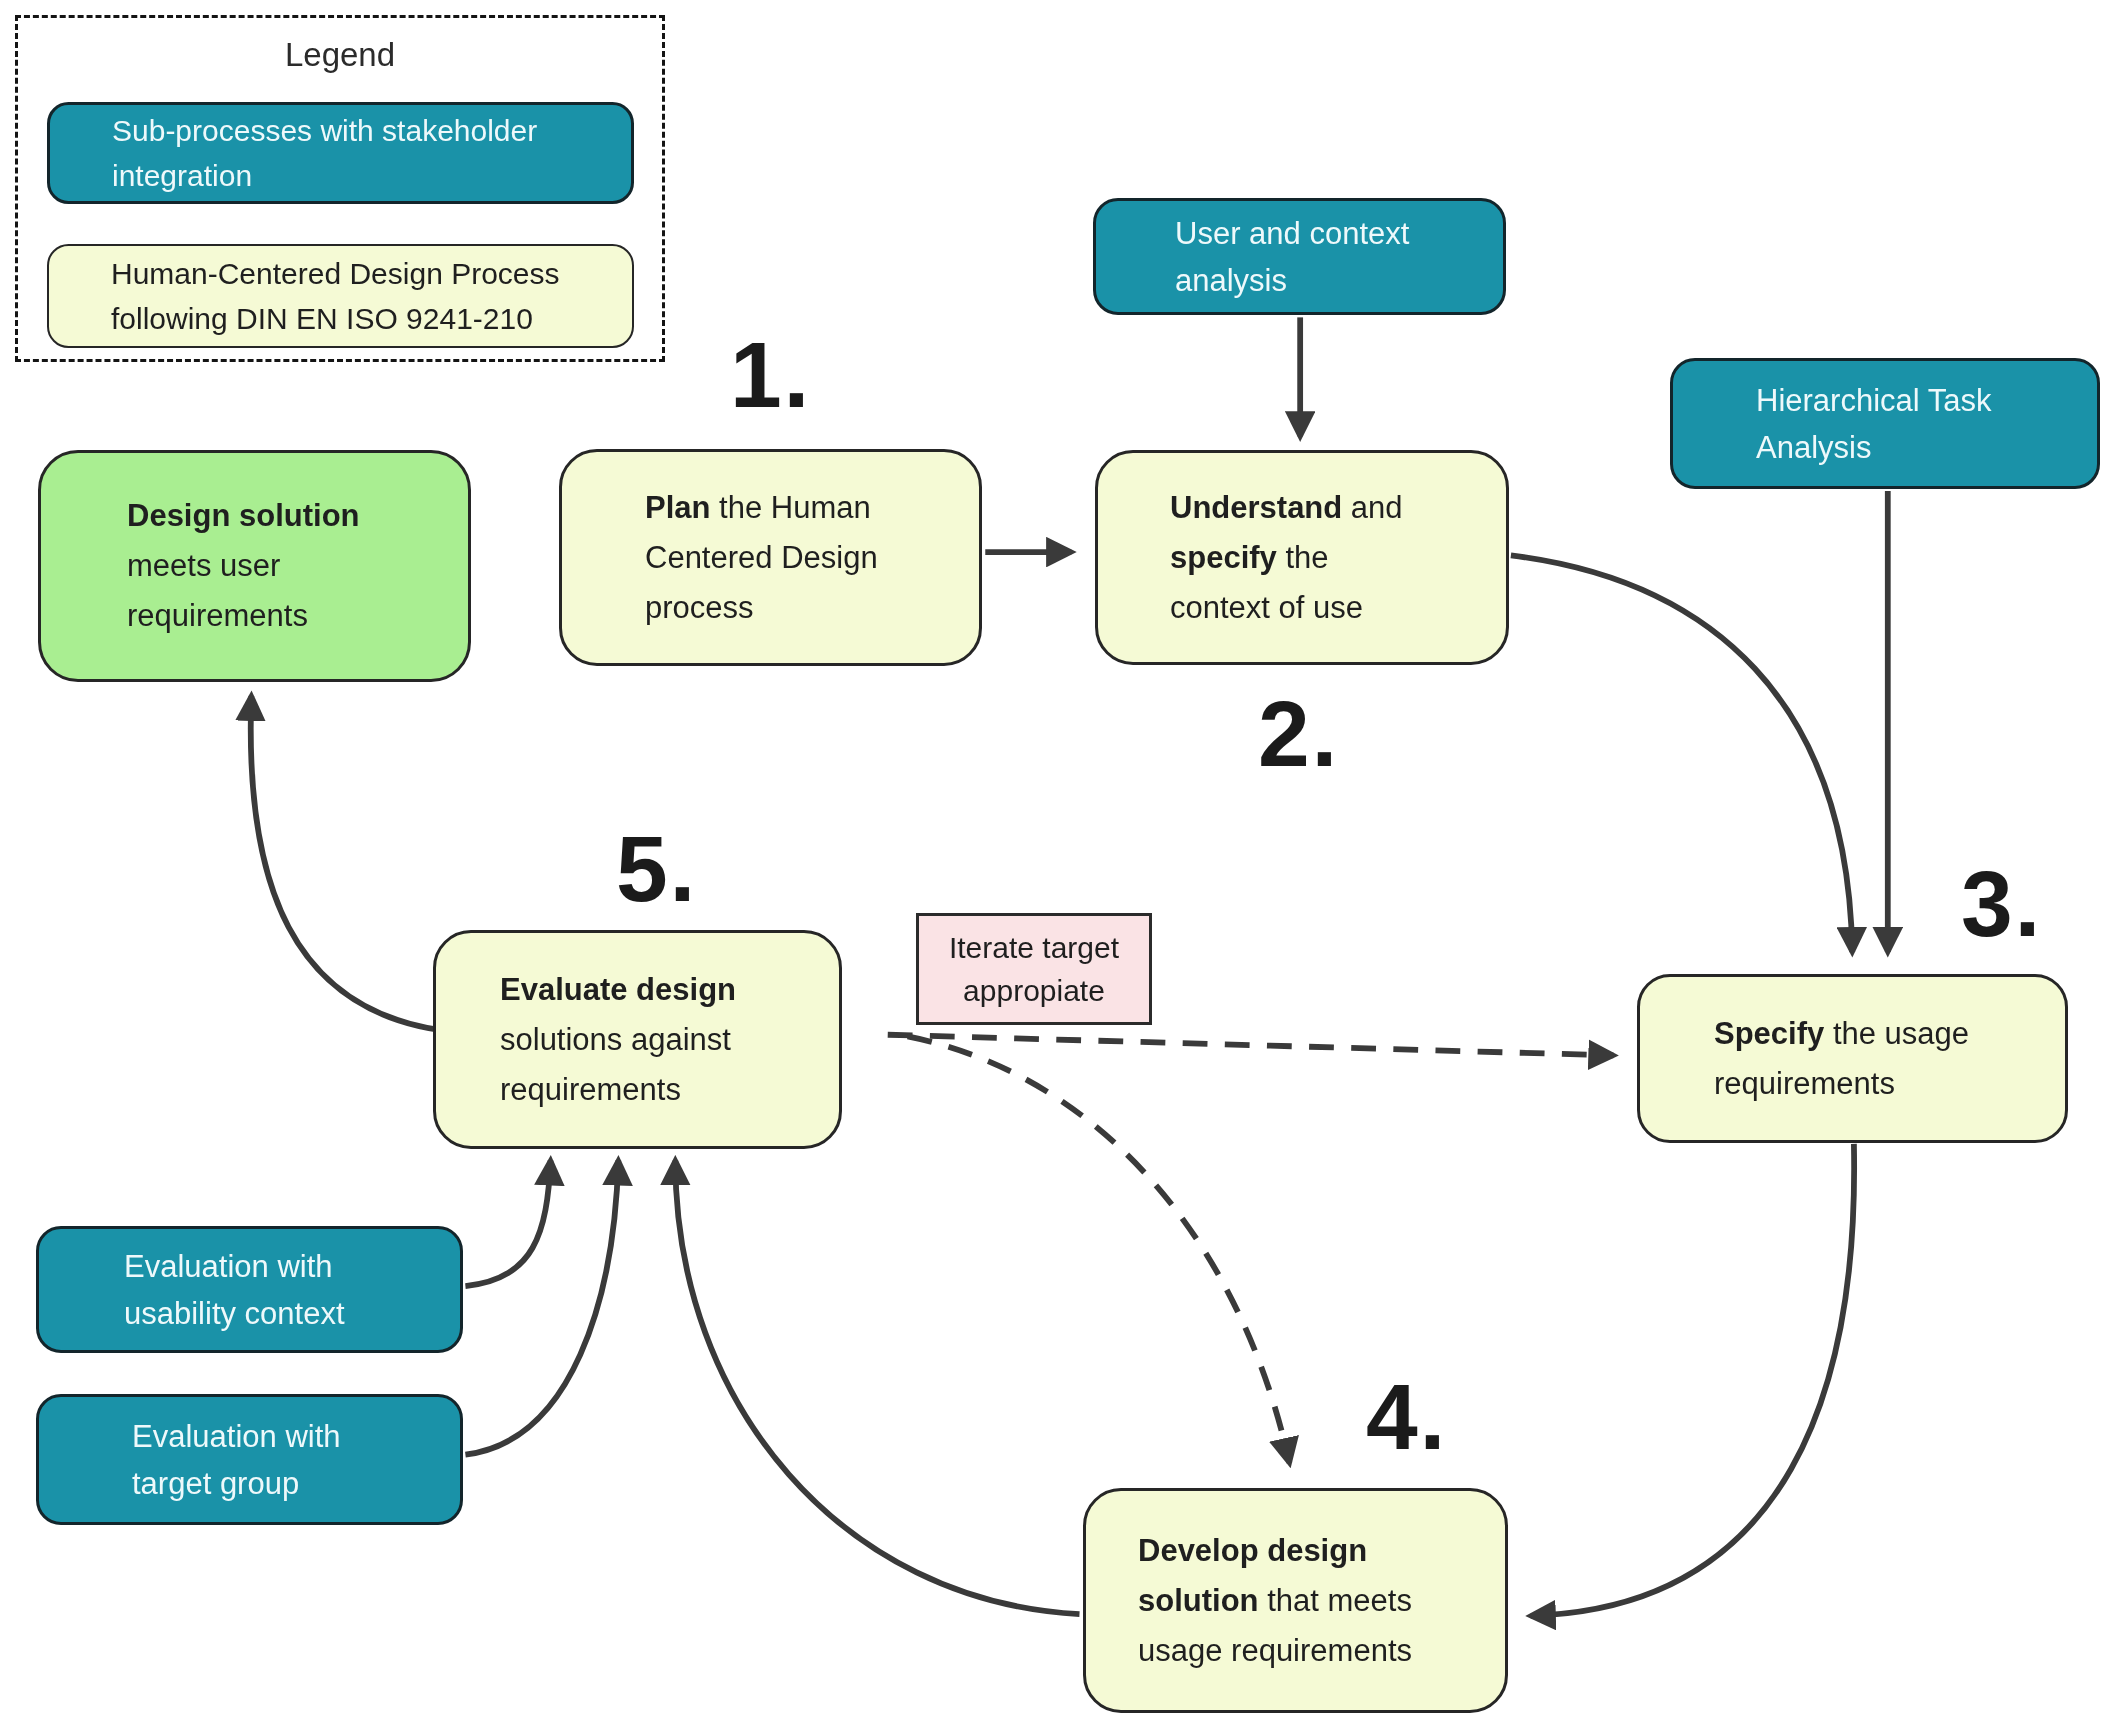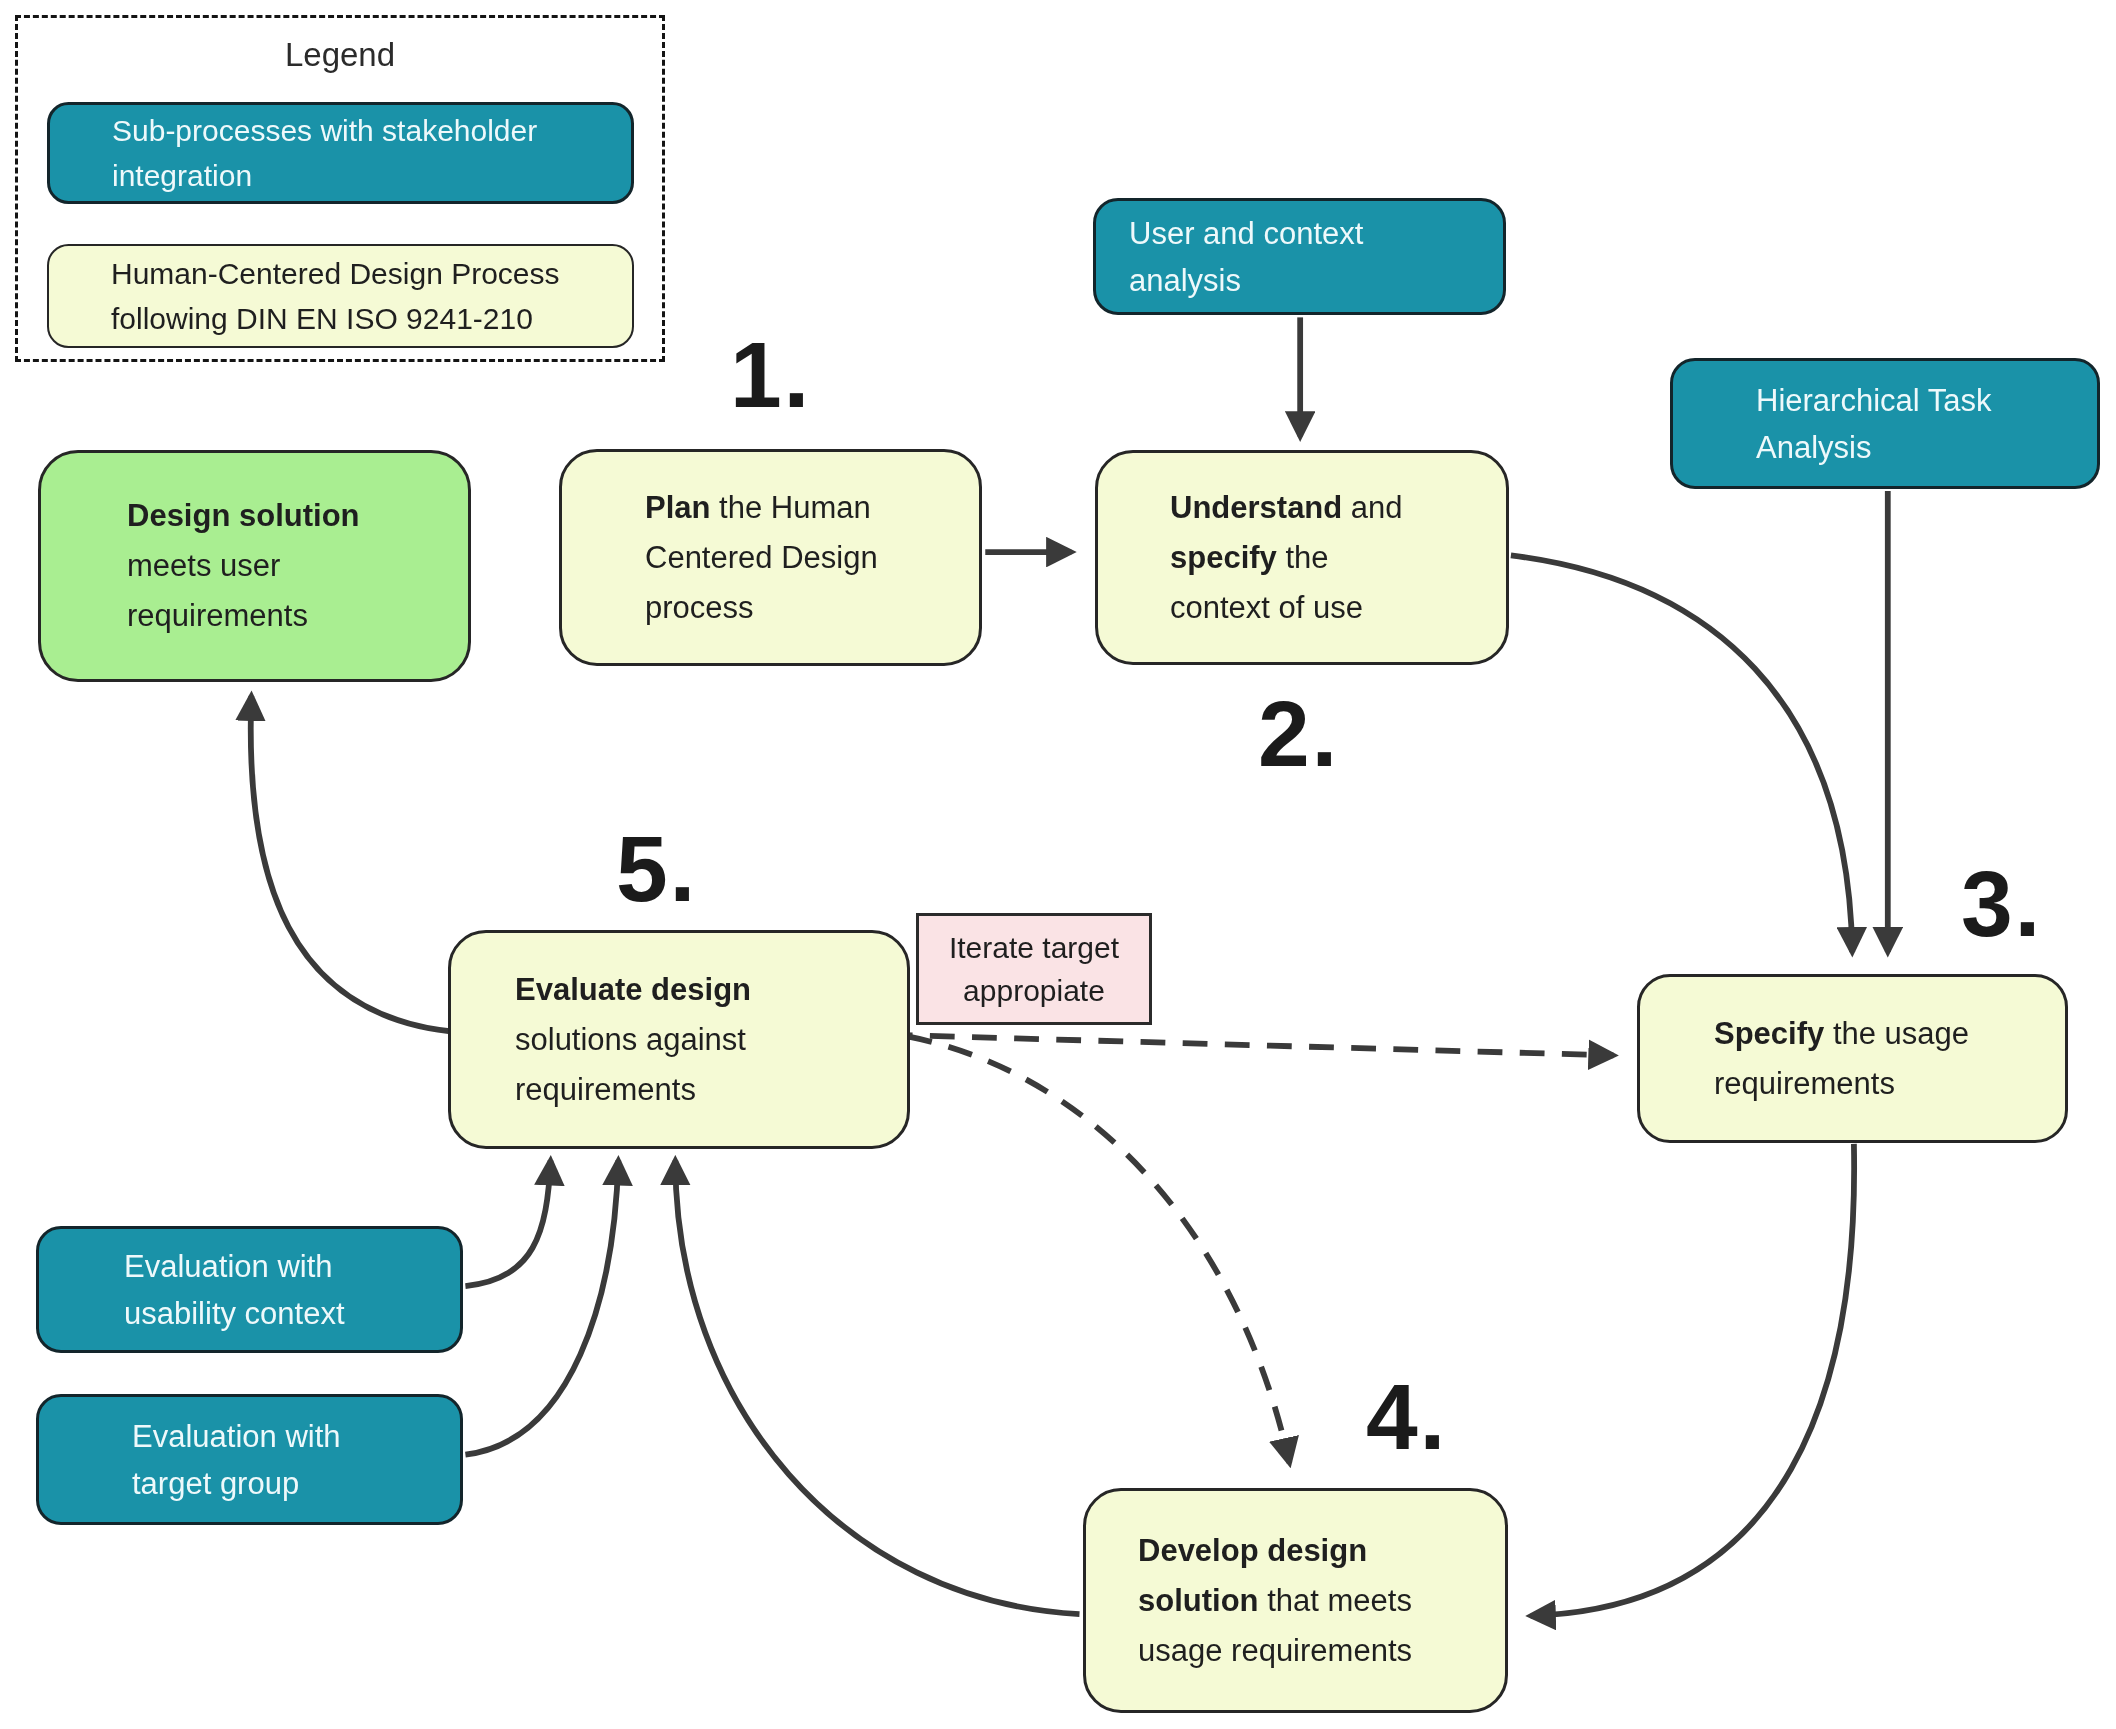--- a/index.html
+++ b/index.html
@@ -63,21 +63,21 @@
         <div class="ln"><span>following DIN EN ISO 9241-210</span></div>
       </div>
   </div>
 
   <div class="stepnum" style="left:730px;top:329px;">1.</div>
   <div class="stepnum" style="left:1258px;top:688px;">2.</div>
   <div class="stepnum" style="left:1961px;top:858px;">3.</div>
   <div class="stepnum" style="left:1366px;top:1371px;">4.</div>
   <div class="stepnum" style="left:616px;top:823px;">5.</div>
 
-  <div class="node teal" style="left:1093px;top:198px;width:413px;height:117px;padding-left:33px;">
+  <div class="node teal" style="left:1093px;top:198px;width:413px;height:117px;padding-left:79px;">
     <div>
         <div class="ln"><span>User and context</span></div>
         <div class="ln"><span>analysis</span></div>
       </div>
   </div>
   <div class="node teal" style="left:1670px;top:358px;width:430px;height:131px;padding-left:83px;">
     <div>
         <div class="ln"><span>Hierarchical Task</span></div>
         <div class="ln"><span>Analysis</span></div>
       </div>
@@ -115,21 +115,21 @@
         <div class="ln"><span>requirements</span></div>
       </div>
   </div>
   <div class="node yellow" style="left:1083px;top:1488px;width:425px;height:225px;padding-left:52px;">
     <div>
         <div class="ln"><span style="font-weight: 700;">Develop design</span></div>
         <div class="ln"><span style="font-weight: 700;">solution</span><span> that meets</span></div>
         <div class="ln"><span>usage requirements</span></div>
       </div>
   </div>
-  <div class="node yellow" style="left:448px;top:930px;width:462px;height:219px;padding-left:64px;">
+  <div class="node yellow" style="left:433px;top:930px;width:409px;height:219px;padding-left:64px;">
     <div>
         <div class="ln"><span style="font-weight: 700;">Evaluate design</span></div>
         <div class="ln"><span>solutions against</span></div>
         <div class="ln"><span>requirements</span></div>
       </div>
   </div>
 
   <div class="node green" style="left:38px;top:450px;width:433px;height:232px;padding-left:86px;">
     <div>
         <div class="ln"><span style="font-weight: 700; margin-top: 25px;">Design solution</span></div>

